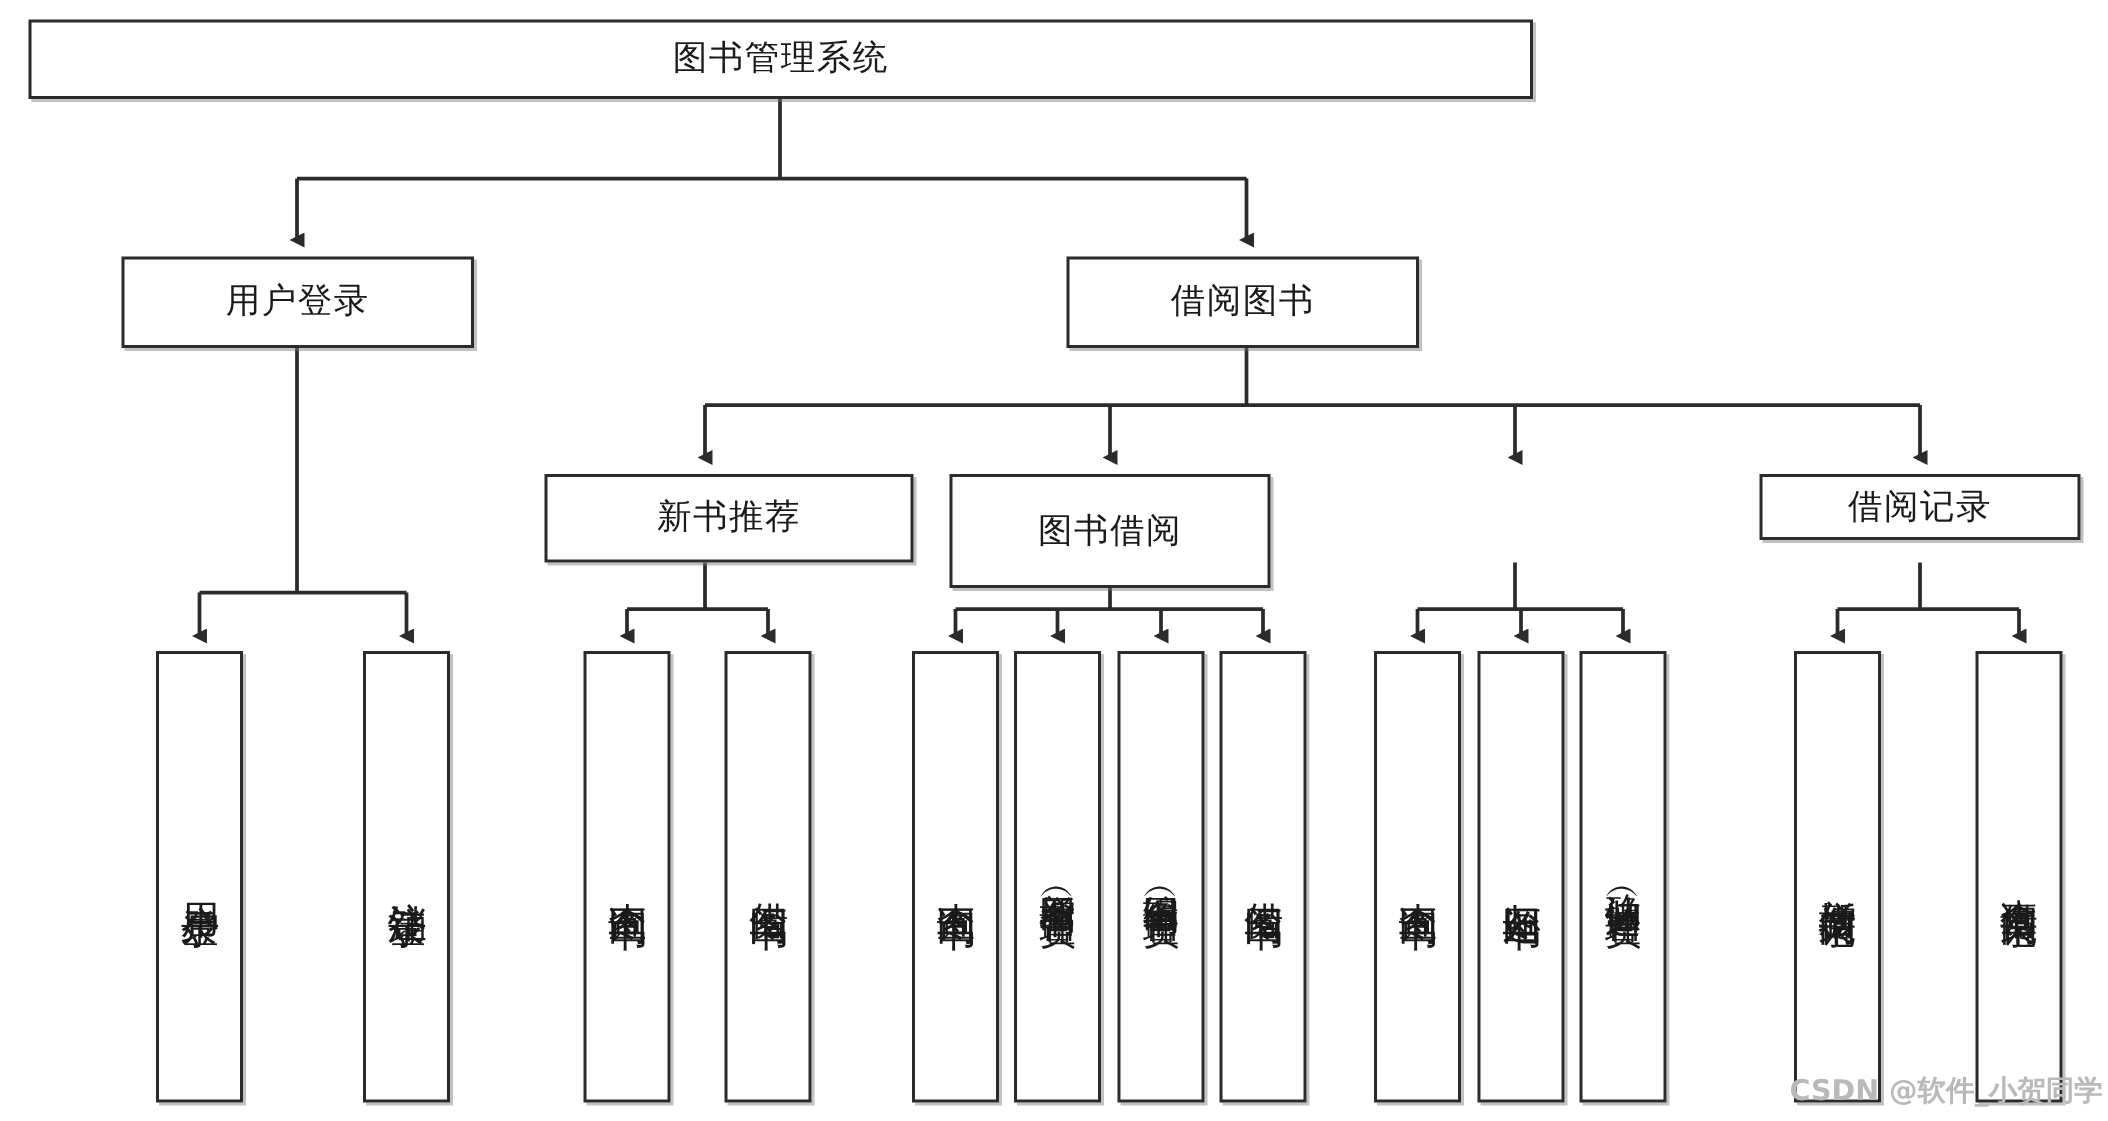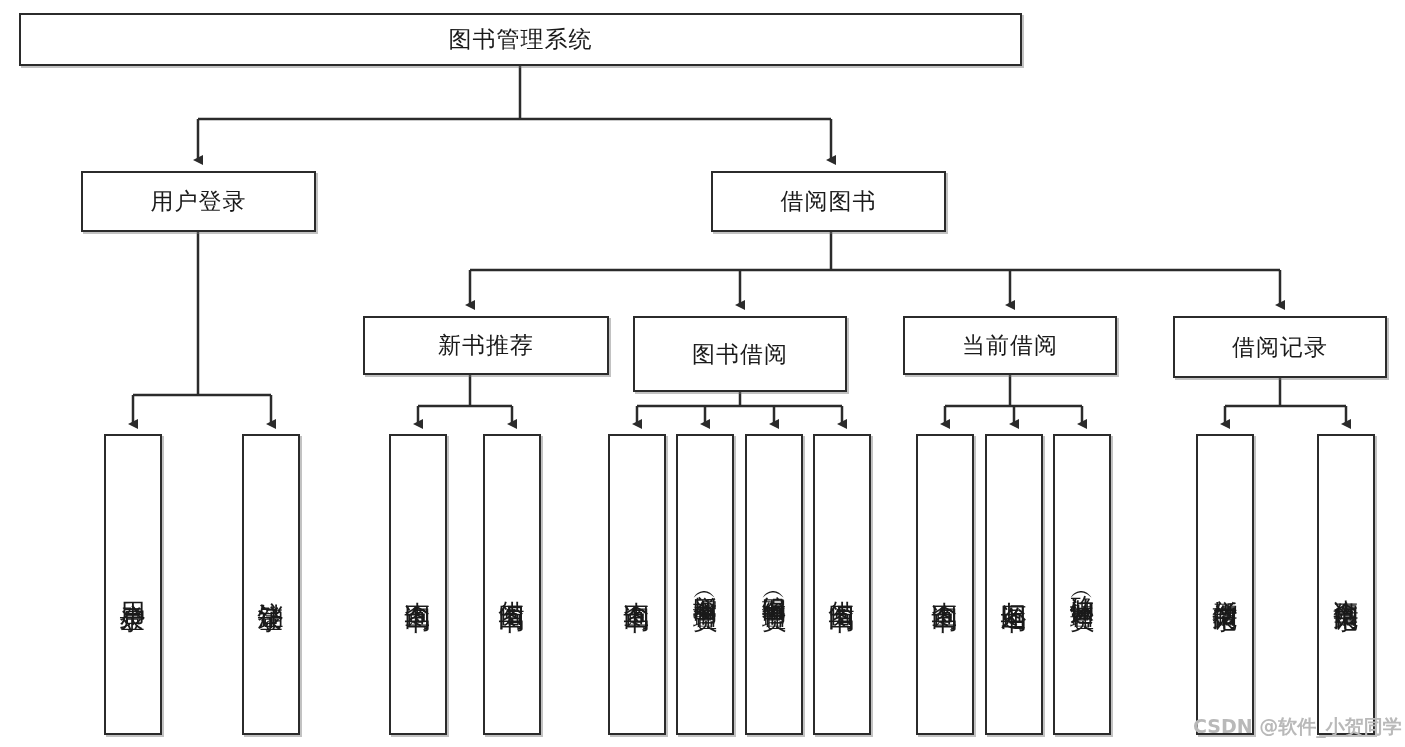--- a/index.html
+++ b/index.html
@@ -136,24 +136,21 @@
   <div class="node horiz" id="n-l2-1" style="left: 711px; top: 171px; width: 235px; height: 61px;">
     <span>借阅图书</span>
   </div>
 
   <div class="node horiz" id="n-l3-0" style="left: 363px; top: 316px; width: 246px; height: 59px;">
     <span>新书推荐</span>
   </div>
   <div class="node horiz" id="n-l3-1" style="left: 633px; top: 316px; width: 214px; height: 76px;">
     <span>图书借阅</span>
   </div>
-  <div class="node horiz" id="n-l3-2" style="left: 903px; top: 316px; width: 214px; height: 59px;">
-    <span>当前借阅</span>
-  </div>
-  <div class="node horiz" id="n-l3-3" style="left: 1173px; top: 316px; width: 214px; height: 62px;">
+  <div class="node horiz" id="n-l3-3" style="left: 1173px; top: 316px; width: 214px; height: 44px;">
     <span>借阅记录</span>
   </div>
 
   <div class="node vert" id="n-lf-0" style="left: 104px; top: 434px; width: 58px; height: 301px;">
     <span class="vtext" style="font-size: 26px;">用户登录</span>
   </div>
   <div class="node vert" id="n-lf-1" style="left: 242px; top: 434px; width: 58px; height: 301px;">
     <span class="vtext" style="font-size: 26px;">注销登录</span>
   </div>
   <div class="node vert" id="n-lf-2" style="left: 389px; top: 434px; width: 58px; height: 301px;">

